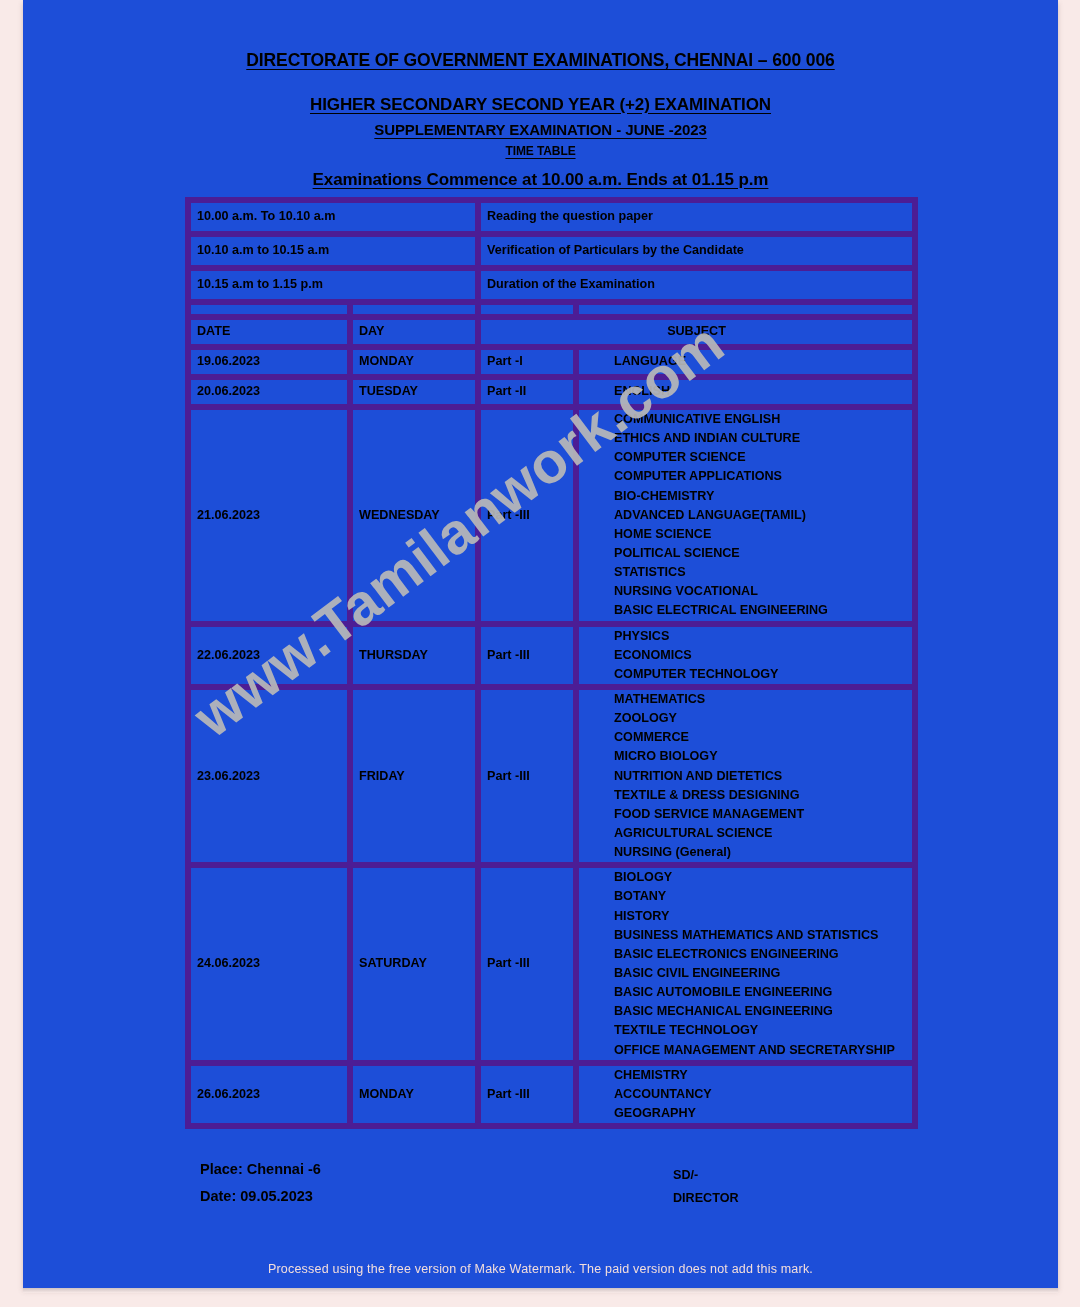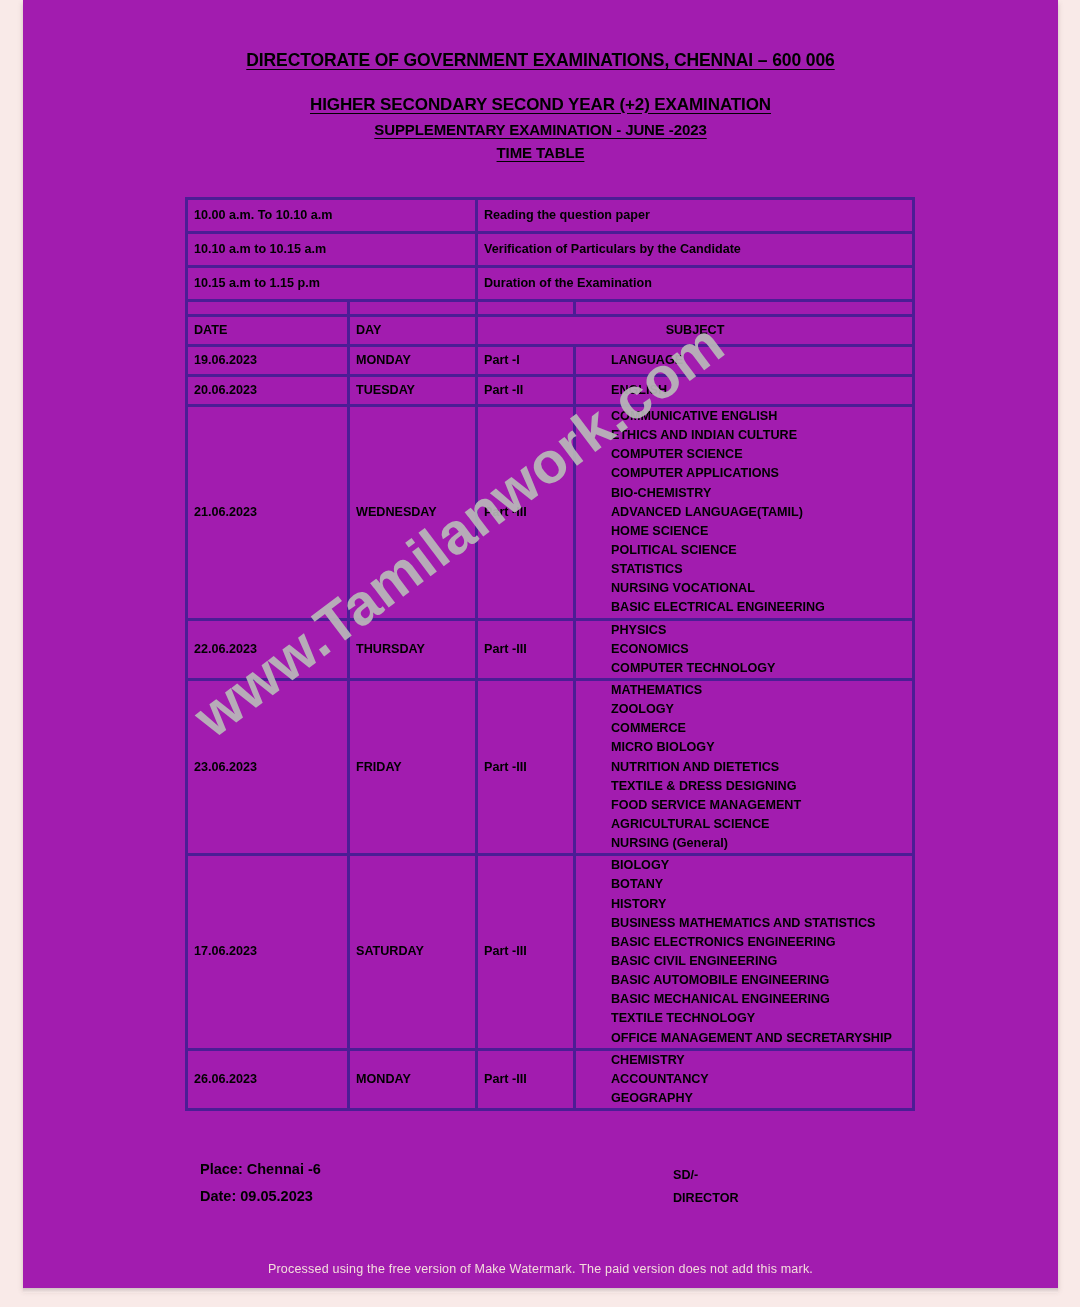--- a/index.html
+++ b/index.html
@@ -22,21 +22,21 @@
     width: 1035px;
     height: 1293px;
   }
 
   .page {
     position: absolute;
     left: 0;
     top: 0;
     width: 1035px;
     height: 1288px;
-    background: #a21caf;
+    background: #1d4ed8;
     box-shadow: 0 3px 5px rgba(120, 90, 90, 0.30);
     overflow: hidden;
   }
 
   
   .doc-header {
     padding-top: 50px;
     text-align: center;
   }
   .h-line {
@@ -44,40 +44,40 @@
     color: #000;
     letter-spacing: -0.1px;
   }
   .h-line span.u {
     text-decoration: underline;
     text-underline-offset: 3px;
   }
   .h-org { font-size: 17.5px; margin-bottom: 24px; }
   .h-exam { font-size: 17px; margin-bottom: 6px; }
   .h-supp { font-size: 15px; margin-bottom: 6px; text-align: center; }
-  .h-tt   { font-size: 15px; margin-bottom: 12px; }
+  .h-tt   { font-size: 12px; margin-bottom: 12px; }
   .h-comm { font-size: 17px; margin-bottom: 0; }
 
   
   .tt-wrap {
     position: absolute;
     left: 162px;
     top: 197px;
     width: 727px;
   }
   table.tt {
     width: 727px;
     border-collapse: collapse;
     table-layout: fixed;
     font-size: 12.6px;
     font-weight: bold;
     color: #000;
   }
   table.tt td {
-    border: 3px solid #4c1d95;
+    border: 6px solid #4c1d95;
     padding: 0 6px;
     vertical-align: middle;
     line-height: 1.52;
     margin-left: 28px;
   }
   td.c-date { width: 162px; }
   td.c-day  { width: 128px; }
   td.c-part { width: 98px; }
   td.c-subj { width: 339px; }
 
@@ -164,20 +164,21 @@
 <body>
 
 <div class="page-shadow-wrap">
   <div class="page">
 
     <div class="doc-header">
       <div class="h-line h-org"><span class="u">DIRECTORATE OF GOVERNMENT EXAMINATIONS, CHENNAI – 600 006</span></div>
       <div class="h-line h-exam"><span class="u">HIGHER SECONDARY SECOND YEAR (+2) EXAMINATION</span></div>
       <div class="h-line h-supp"><span class="u">SUPPLEMENTARY EXAMINATION - JUNE -2023</span></div>
       <div class="h-line h-tt"><span class="u">TIME TABLE</span></div>
+      <div class="h-line h-comm"><span class="u">Examinations Commence at 10.00 a.m. Ends at 01.15 p.m</span></div>
     </div>
 
     <div class="tt-wrap">
       <table class="tt">
         <colgroup>
           <col style="width:162px">
           <col style="width:128px">
           <col style="width:98px">
           <col style="width:339px">
         </colgroup>
@@ -263,21 +264,21 @@
                 <div class="subj-line">COMMERCE</div>
                 <div class="subj-line">MICRO BIOLOGY</div>
                 <div class="subj-line">NUTRITION AND DIETETICS</div>
                 <div class="subj-line">TEXTILE &amp; DRESS DESIGNING</div>
                 <div class="subj-line">FOOD SERVICE MANAGEMENT</div>
                 <div class="subj-line">AGRICULTURAL SCIENCE</div>
                 <div class="subj-line">NURSING (General)</div>
               </td>
           </tr>
           <tr>
-            <td class="c-date">17.06.2023</td>
+            <td class="c-date">24.06.2023</td>
             <td class="c-day">SATURDAY</td>
             <td class="c-part">Part -III</td>
             <td class="c-subj subject-cell">
                 <div class="subj-line">BIOLOGY</div>
                 <div class="subj-line">BOTANY</div>
                 <div class="subj-line">HISTORY</div>
                 <div class="subj-line">BUSINESS MATHEMATICS AND STATISTICS</div>
                 <div class="subj-line">BASIC ELECTRONICS ENGINEERING</div>
                 <div class="subj-line">BASIC CIVIL ENGINEERING</div>
                 <div class="subj-line">BASIC AUTOMOBILE ENGINEERING</div>

